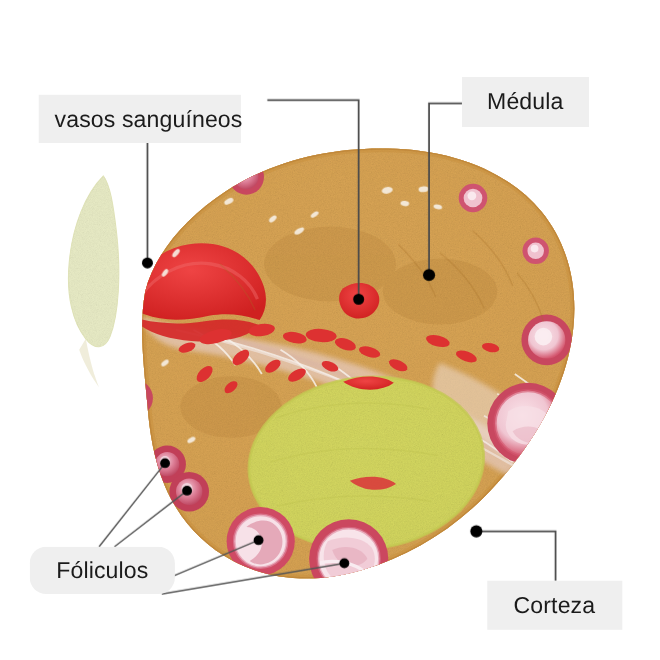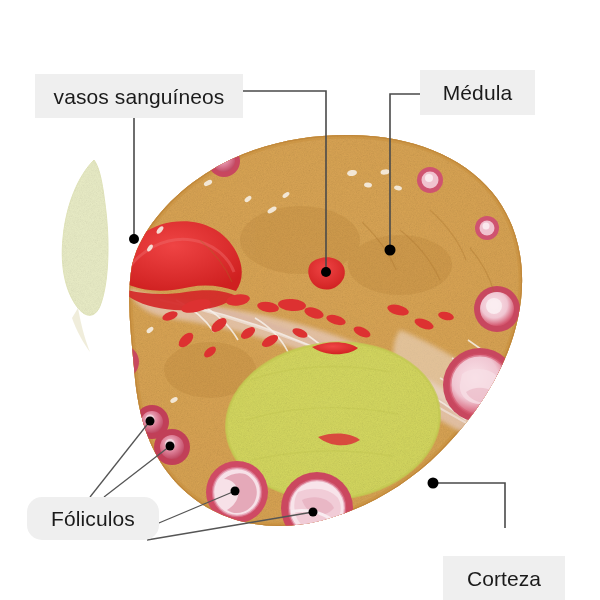--- a/index.html
+++ b/index.html
@@ -23,24 +23,24 @@
     display:flex;
     align-items:center;
     justify-content:center;
     font-size:21px;
     line-height:1;
     letter-spacing:.1px;
     white-space:nowrap;
     font-family:"Liberation Sans", sans-serif;
     user-select:none;
   }
-  #lbl-vasos{left:35px;  top:74px;  width:208px; height:44px;}
+  #lbl-vasos{left:35px;  top:86px;  width:168px; height:44px;padding-left:16px;}
   #lbl-medula{left:420px;top:70px;  width:115px; height:45px;}
   #lbl-foliculos{left:27px; top:497px;width:132px;height:43px;border-radius:15px;}
-  #lbl-corteza{left:443px;top:528px;width:122px;height:44px;margin-top:28px;}
+  #lbl-corteza{left:443px;top:528px;width:122px;height:44px;}
   svg{display:block;}
   .leader{stroke:#4a4a4a;stroke-width:1.6;fill:none;}
   .leader-thin{stroke:#555;stroke-width:1.3;fill:none;}
   .dot{fill:#000;}
 </style>
 </head>
 <body>
 
 <svg id="figure" viewBox="0 0 600 600">
   <defs>

